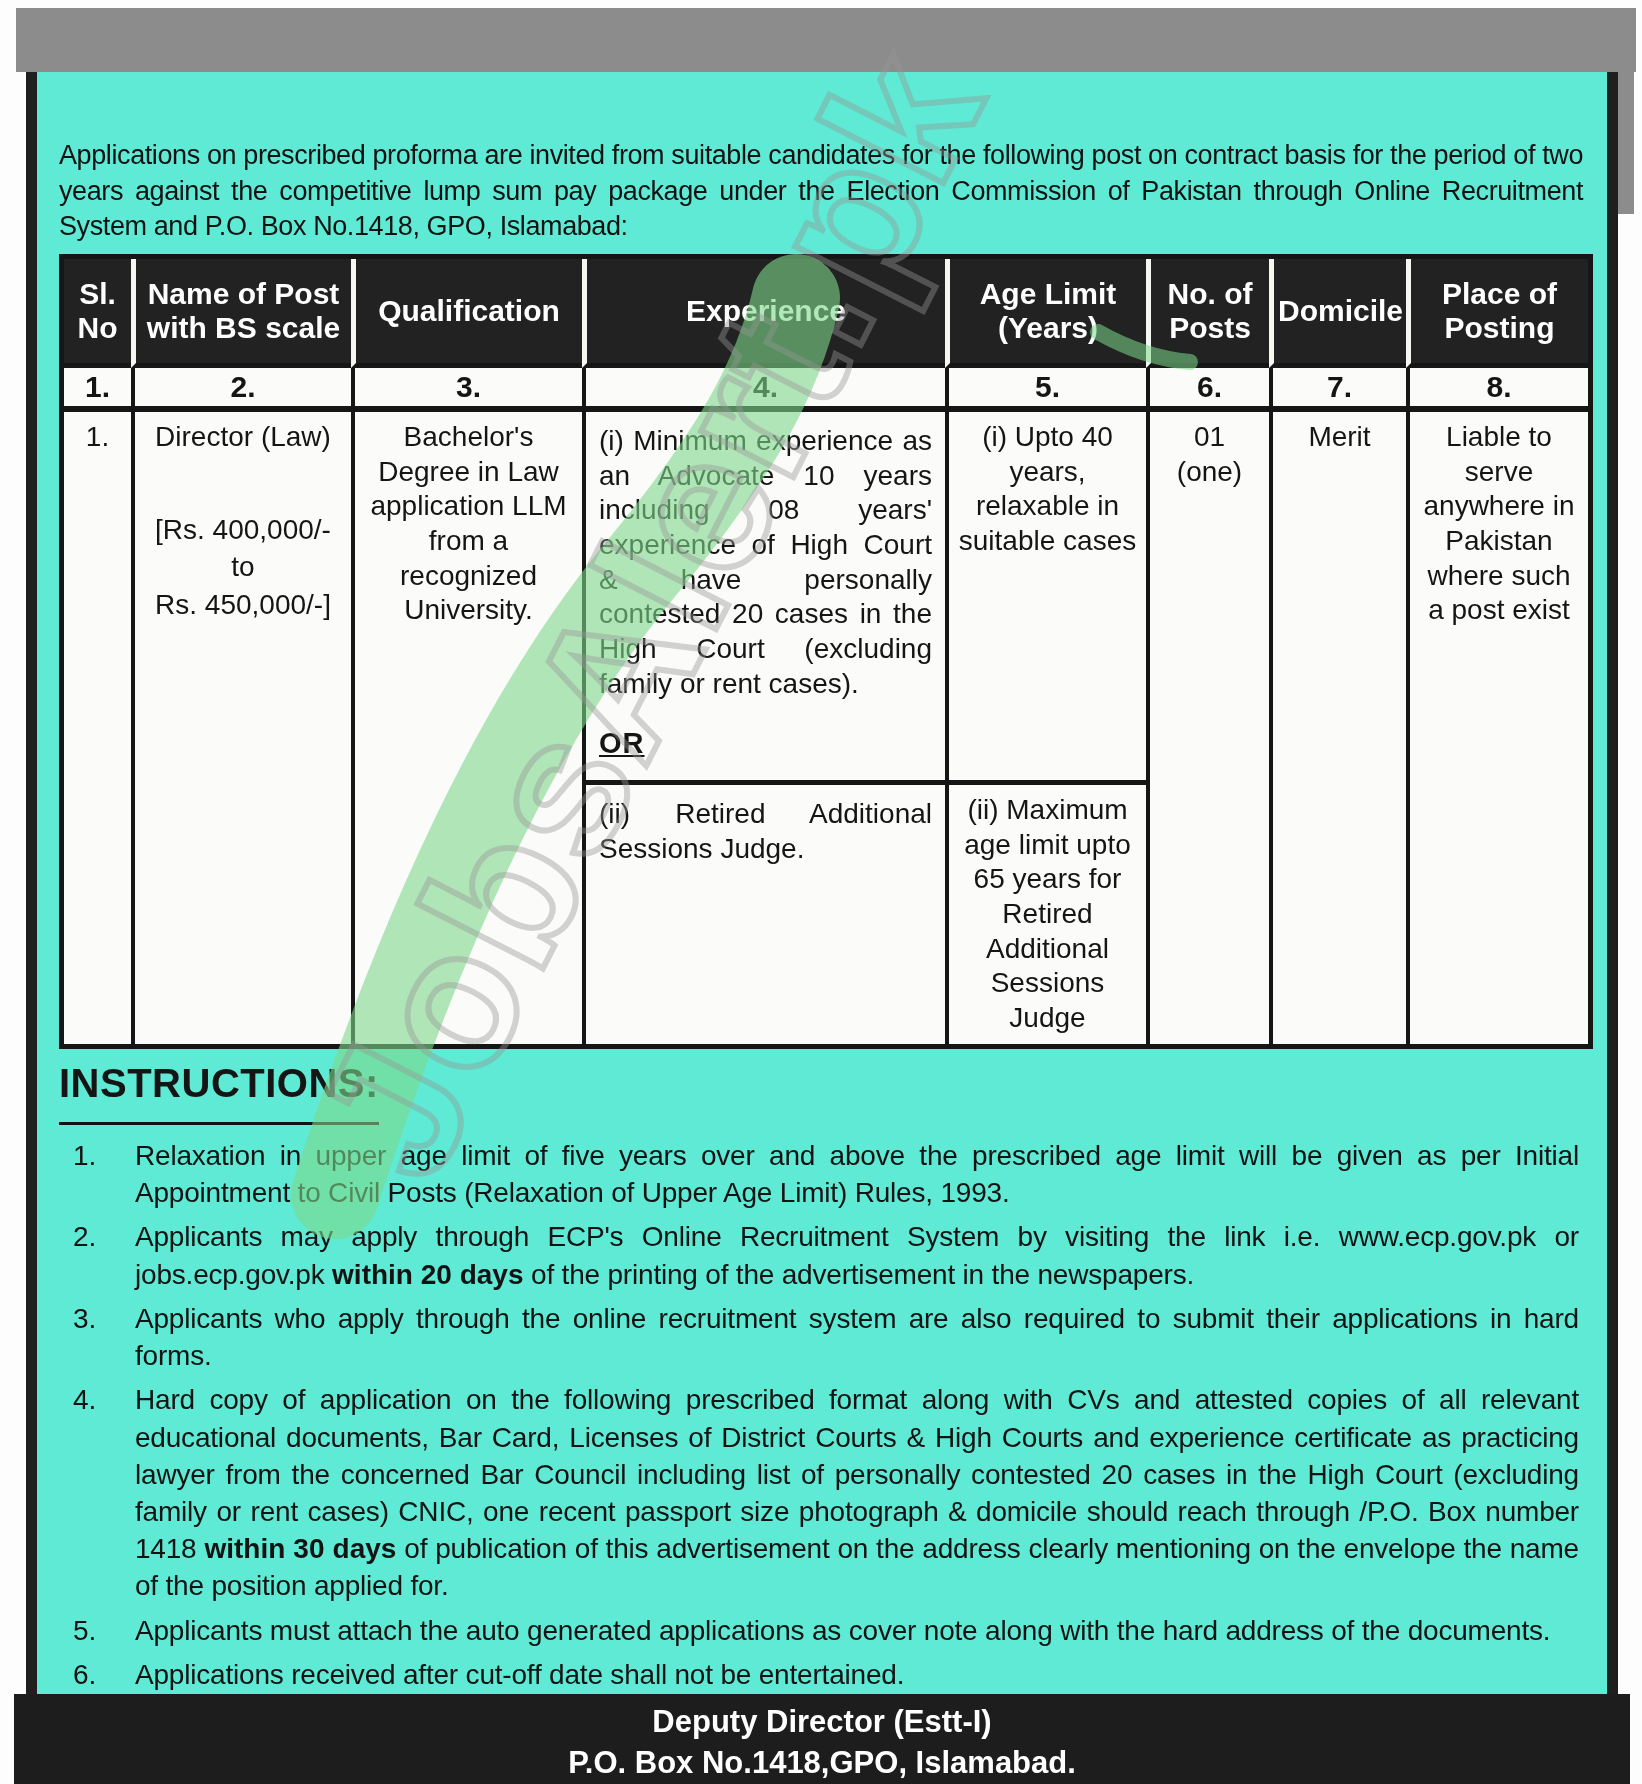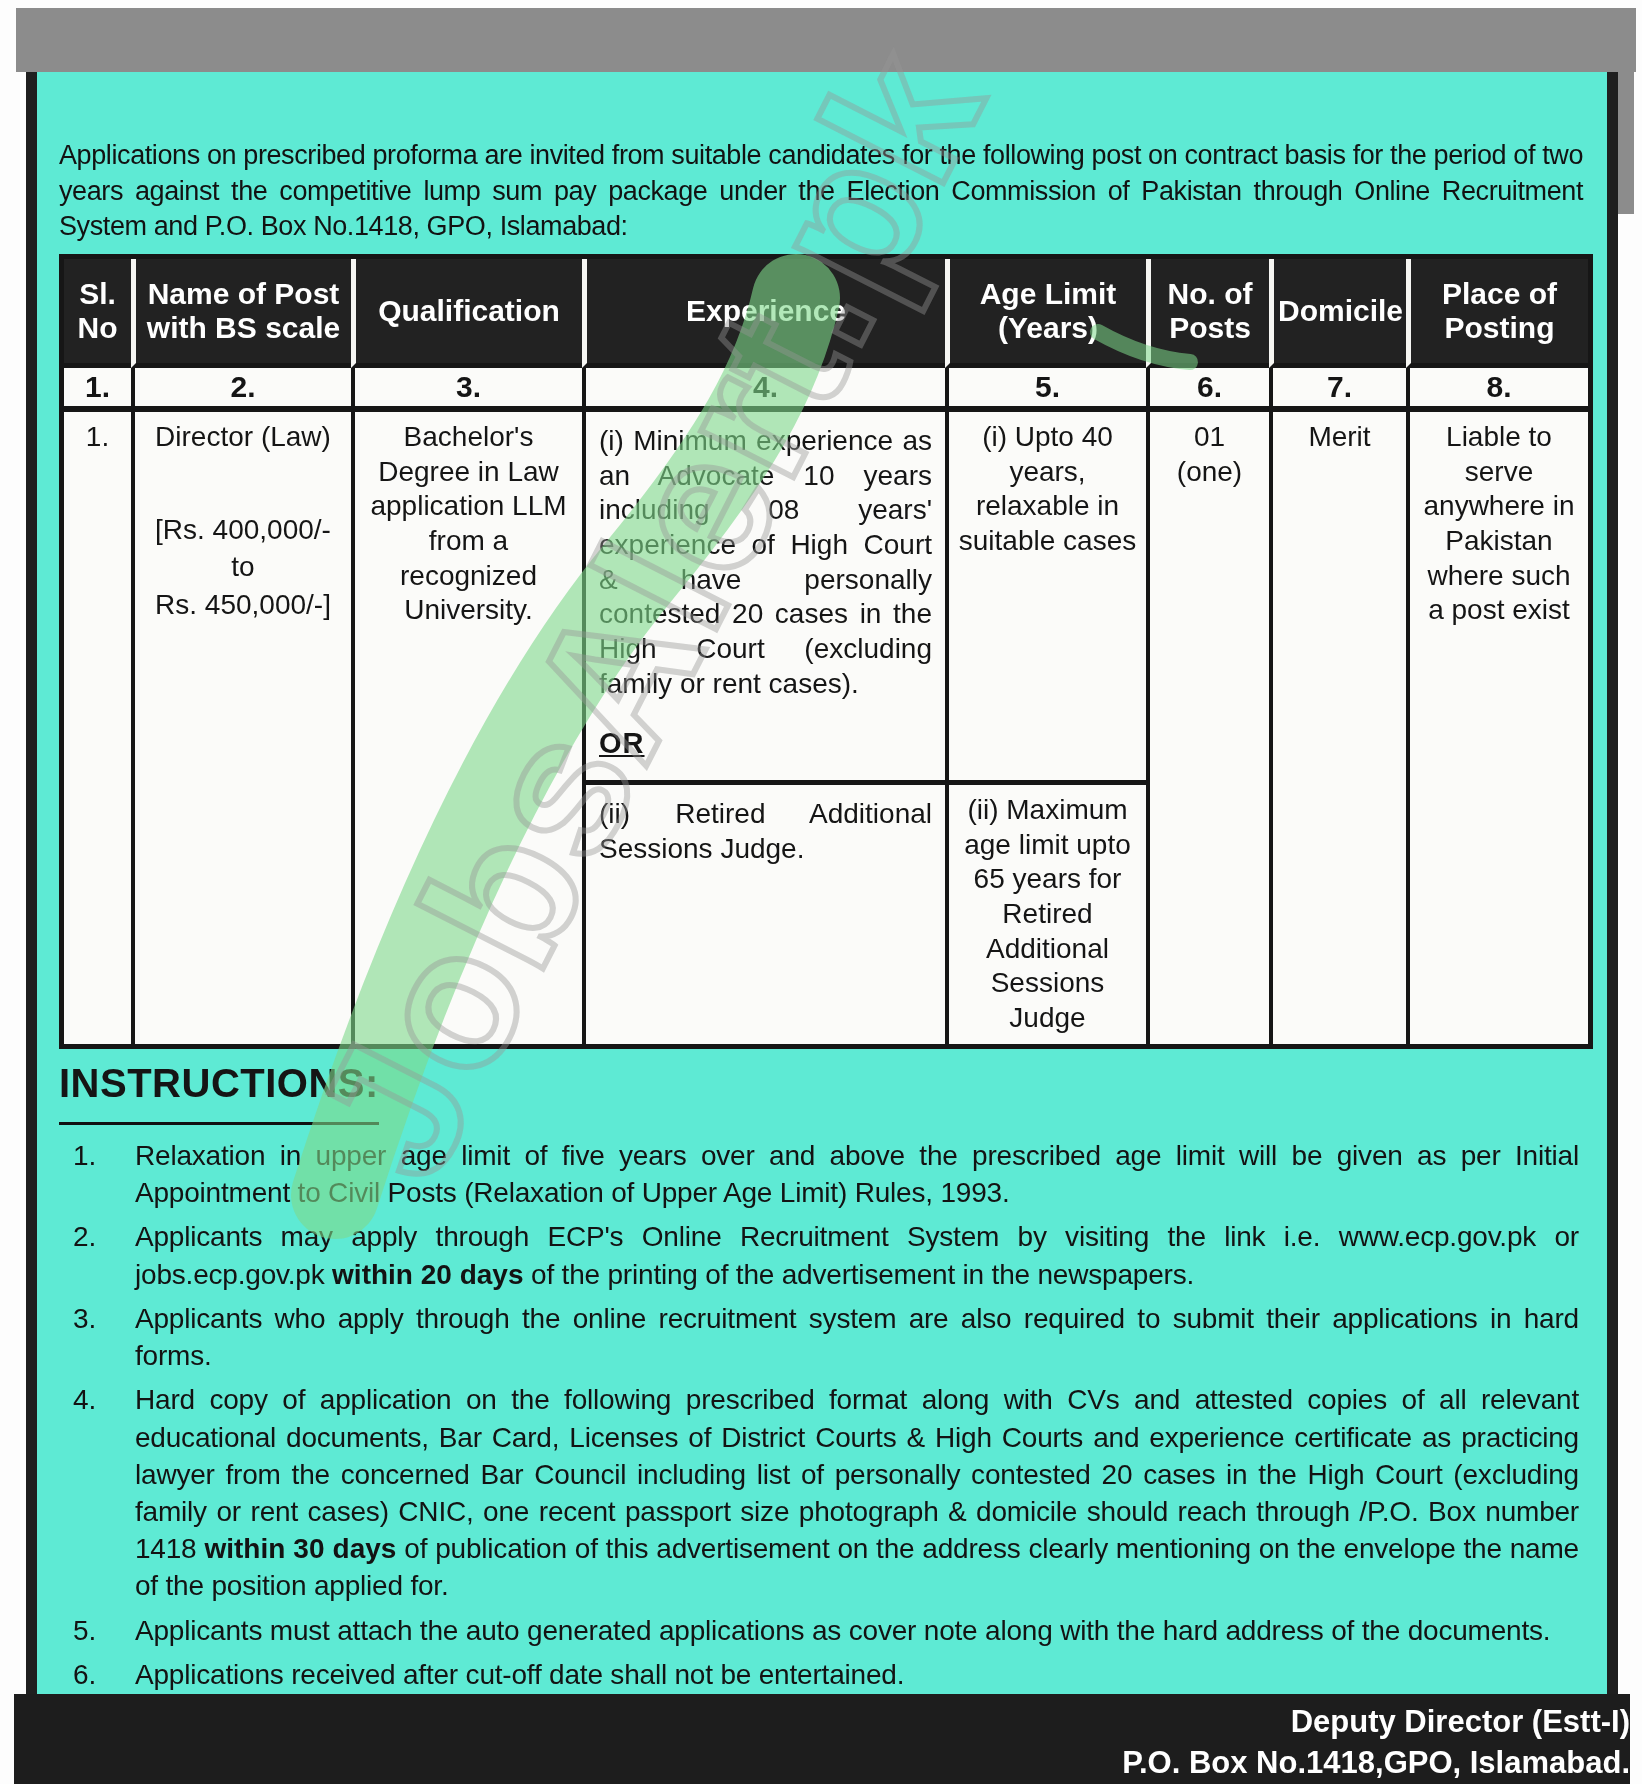--- a/index.html
+++ b/index.html
@@ -63,21 +63,21 @@
   .inst-heading { display:inline-block; font-size:40px; font-weight:bold; letter-spacing:0.5px;
                   border-bottom:3px solid #111; padding-bottom:16px; margin-top:12px; }
   .inst-list { margin-top:12px; }
   .inst-item { display:flex; font-size:28px; line-height:1.33; margin-bottom:7px; color:#131313; }
   .inst-num  { flex:none; width:62px; padding-left:14px; }
   .inst-text { flex:1; text-align:justify; padding-right:4px; letter-spacing:-0.2px; }
   .inst-text b { letter-spacing:0; }
 
   
   .footer { position:absolute; left:14px; right:12px; bottom:0; height:90px; background:#1d1d1d;
-            z-index:4; color:#ffffff; text-align:right; font-weight:bold; font-size:31px;
+            z-index:4; color:#ffffff; text-align:center; font-weight:bold; font-size:31px;
             line-height:1.32; padding-top:8px; box-sizing:border-box; }
 
   
   svg.watermark { position:absolute; left:0; top:0; z-index:5; pointer-events:none; }
 </style>
 </head>
 <body>
 
 <div class="page">
 

